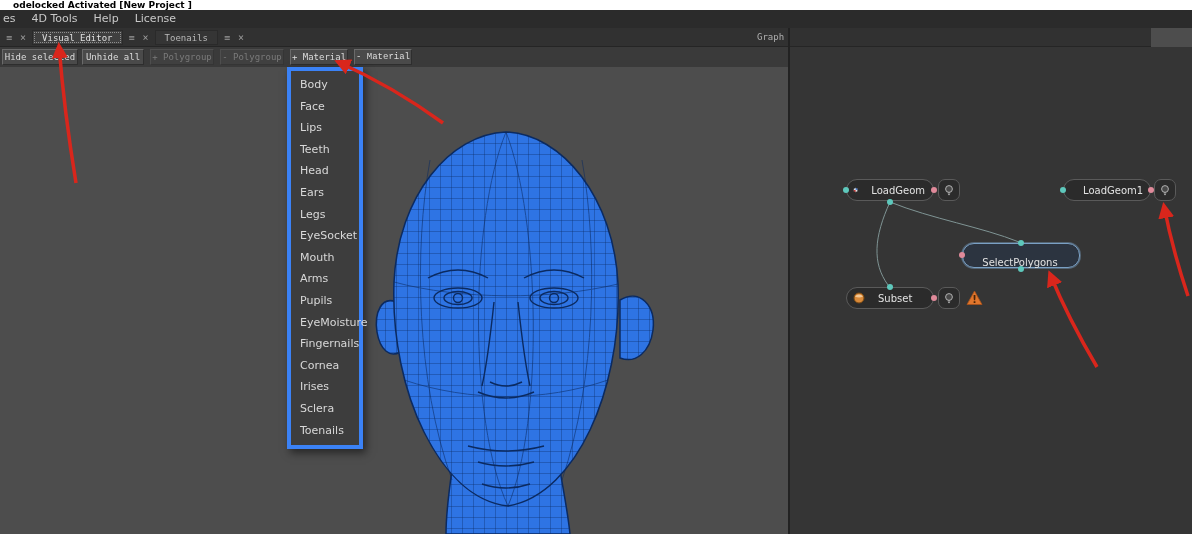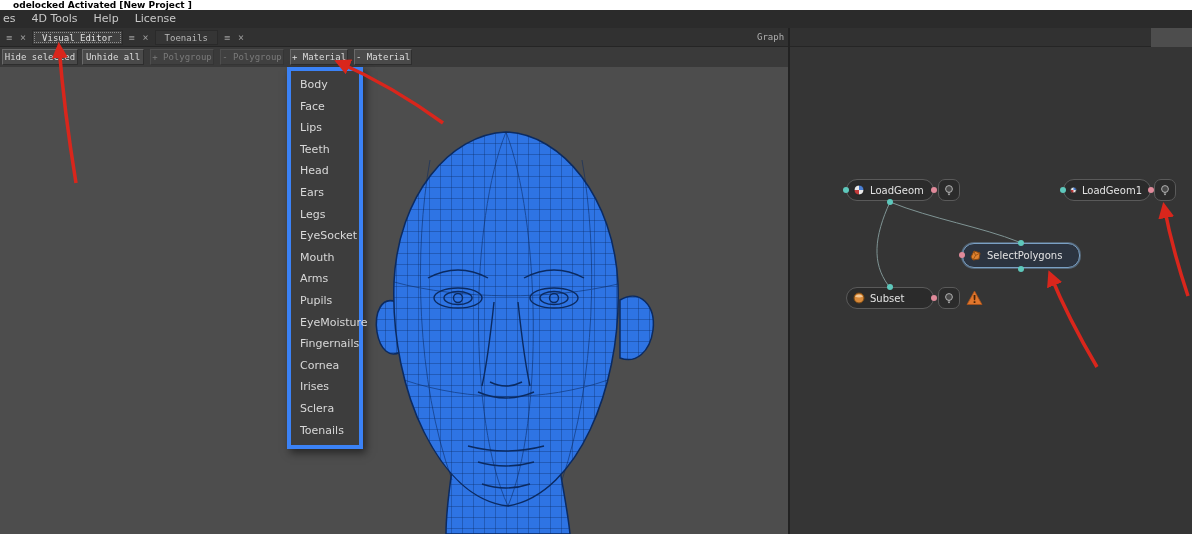--- a/index.html
+++ b/index.html
@@ -60,21 +60,21 @@
   .mitem {
     height:21.6px; line-height:21.6px; padding-left:9px; font-size:11px;
     color:#d8d8d8; white-space:nowrap; cursor:default;
   }
   
   .viewport { position:absolute; left:0; top:67px; width:788px; height:467px; background:#4d4d4d; overflow:hidden; }
   
   .vdivider { position:absolute; left:788px; top:28px; width:2px; height:506px; background:#222; }
   .graph-panel { position:absolute; left:790px; top:47px; width:402px; height:487px; background:#353535; overflow:hidden; }
   .gnode {
-    position:absolute; height:22px; display:flex; align-items:center; gap:5px;
+    position:absolute; height:22px; display:flex; align-items:center; gap:13px;
     padding:0 8px 0 6px; background:#2b2b2b; border:1px solid #5a5a5a; border-radius:11px;
     color:#e2e2e2; font-size:10px; white-space:nowrap;
   }
   .gnode.selected {
     height:25px; border-radius:12px; border-color:#7aa0c4;
     box-shadow:0 0 0 1px rgba(122,160,196,.45); background:#2c3440;
   }
   .bulbbox {
     position:absolute; width:22px; height:22px; background:#2b2b2b;
     border:1px solid #5a5a5a; border-radius:7px; display:flex; align-items:center; justify-content:center;
@@ -115,21 +115,21 @@
   <div class="graph-header">
     <span>Graph</span>
   </div>
 
   <div class="toolbar">
     <div class="tbtn" style="left:2px;width:76px;">Hide selected</div>
     <div class="tbtn" style="left:82px;width:62px;">Unhide all</div>
     <div class="tbtn disabled" style="left:150px;width:64px;">+ Polygroup</div>
     <div class="tbtn disabled" style="left:220px;width:64px;">- Polygroup</div>
     <div class="tbtn" style="left:290px;width:58px;">+ Material</div>
-    <div class="tbtn" style="left:354px;width:58px;">- Material</div>
+    <div class="tbtn" style="left:354px;width:58px;font-family:Liberation Mono, monospace;">- Material</div>
   </div>
 
   <div class="viewport">
     <svg width="788" height="467" viewBox="0 0 788 467">
       <defs>
         <pattern id="wire" width="11" height="11" patternUnits="userSpaceOnUse">
           <path d="M11 0H0V11" fill="none" stroke="#0c2d66" stroke-width="1" opacity="0.7"></path>
         </pattern>
       </defs>
       <g transform="translate(0,-67)">
@@ -216,21 +216,21 @@
     </div>
     <div class="bulbbox" style="left:364px;top:132px;">
       <svg width="12" height="13" viewBox="0 0 12 13">
         <circle cx="6" cy="5" r="3.4" fill="rgba(160,160,160,.25)" stroke="#b0b0b0" stroke-width="1"></circle>
         <path d="M4.8 9h2.4M5.1 10.6h1.8" stroke="#b0b0b0" stroke-width="1" fill="none"></path>
       </svg>
     </div>
     <span class="port teal" style="left:270px;top:140px;"></span>
     <span class="port pink" style="left:358px;top:140px;"></span>
 
-    <div class="gnode selected" style="left:172px;top:196px;width:118px;">
+    <div class="gnode selected" style="left:172px;top:196px;width:118px;flex-direction:column;">
       <svg width="13" height="13" viewBox="0 0 13 13">
         <path d="M2 8 L5 2 L11 4 L10 10 L4 11 Z" fill="#e0822f" stroke="#8a4a12" stroke-width="1"></path>
         <path d="M5 2 L6.5 6.5 L11 4 M6.5 6.5 L4 11" fill="none" stroke="#8a4a12" stroke-width="0.8"></path>
       </svg>
       <span>SelectPolygons</span>
     </div>
     <span class="port teal" style="left:228px;top:193px;"></span>
     <span class="port teal" style="left:228px;top:219px;"></span>
     <span class="port pink" style="left:169px;top:205px;"></span>
 

